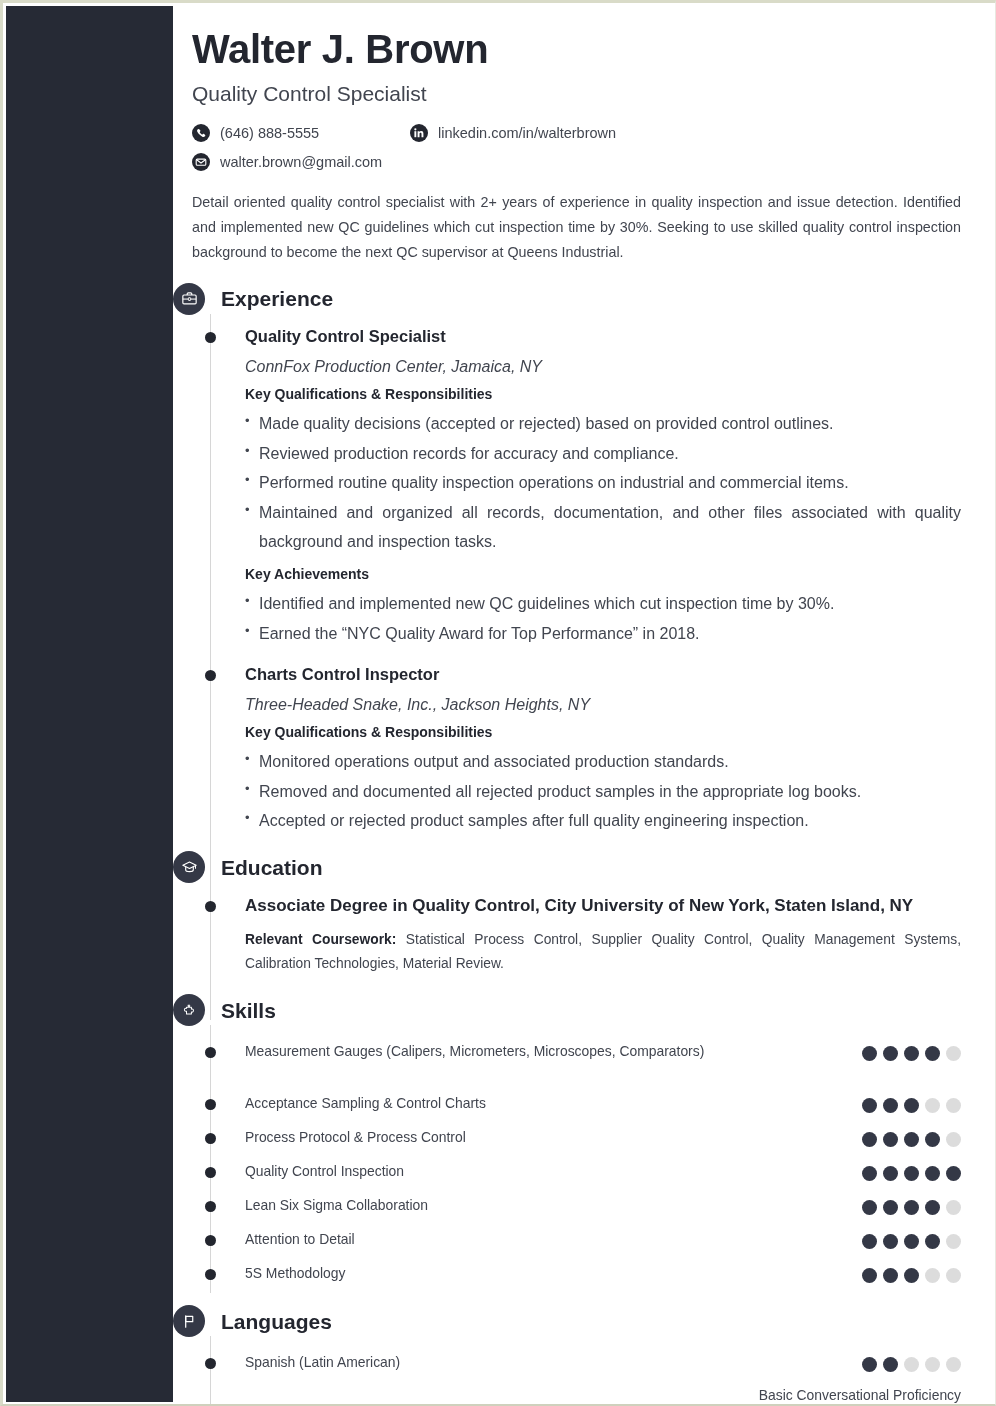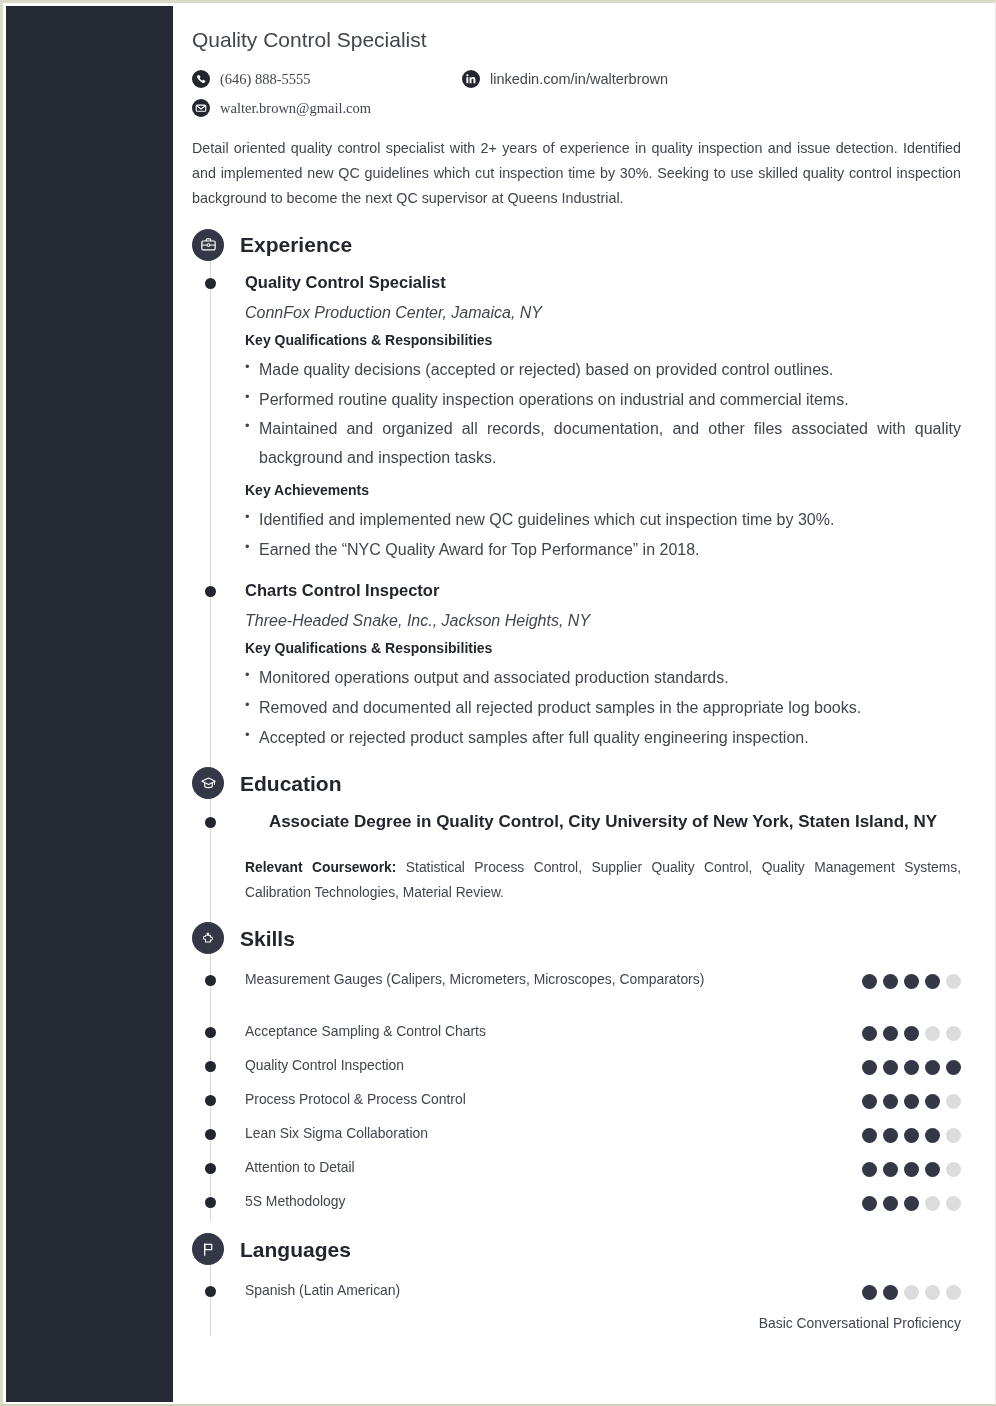--- a/index.html
+++ b/index.html
@@ -68,21 +68,21 @@
     align-items: center;
     margin-bottom: 9px;
     height: 20px;
   }
   .citem {
     display: flex;
     align-items: center;
     font-size: 14.5px;
     color: #41454f;
   }
-  .citem.c1 { width: 270px; font-family: Liberation Serif, serif; }
+  .citem.c1 { width: 218px; }
   .cicon {
     width: 18px;
     height: 18px;
     margin-right: 10px;
     flex: 0 0 18px;
     display: block;
   }
   .cicon svg { display: block; }
 
   
@@ -95,21 +95,20 @@
     margin-bottom: 16px;
   }
 
   
   .section {
     position: relative;
   }
   .sec-head {
     display: flex;
     align-items: center;
-    padding-left: 19px;
     height: 34px;
     margin-bottom: 9px;
   }
   .sec-icon {
     width: 32px;
     height: 32px;
     border-radius: 50%;
     background: #343846;
     display: flex;
     align-items: center;
@@ -262,20 +261,21 @@
 </head>
 <body>
 
 <div class="page">
 
   <div class="sidebar"></div>
 
   <div class="content">
 
     <div class="hdr">
+      <h1 class="name">Walter J. Brown</h1>
       <div class="job-title">Quality Control Specialist</div>
 
       <div class="contacts">
         <div class="crow">
           <div class="citem c1">
             <span class="cicon">
               <svg width="18" height="18" viewBox="0 0 18 18">
                   <circle cx="9" cy="9" r="9" fill="#23262f"></circle>
                   <path d="M6.1 5.2c.3-.3.8-.3 1.1 0l1 1c.3.3.3.7.1 1l-.5.7c-.1.2-.1.4 0 .6.5.8 1.2 1.5 2 2 .2.1.4.1.6 0l.7-.5c.3-.2.7-.2 1 .1l1 1c.3.3.3.8 0 1.1l-.5.4c-.5.5-1.3.6-1.9.3-1.2-.6-2.3-1.4-3.2-2.3-.9-.9-1.7-2-2.3-3.2-.3-.6-.2-1.4.3-1.9z" fill="#fff"></path>
                 </svg>
@@ -329,20 +329,21 @@
       <div class="entries">
 
         <div class="entry">
           <span class="dot" style="top:7px;"></span>
           <span class="date" style="top:5px;">2017-05 - 2019-05</span>
           <div class="entry-title">Quality Control Specialist</div>
           <div class="entry-sub">ConnFox Production Center, Jamaica, NY</div>
           <div class="block-label">Key Qualifications &amp; Responsibilities</div>
           <ul class="bullets">
             <li>Made quality decisions (accepted or rejected) based on provided control outlines.</li>
+            <li>Reviewed production records for accuracy and compliance.</li>
             <li>Performed routine quality inspection operations on industrial and commercial items.</li>
             <li>Maintained and organized all records, documentation, and other files associated with quality background and inspection tasks.</li>
           </ul>
           <div class="block-label">Key Achievements</div>
           <ul class="bullets">
             <li>Identified and implemented new QC guidelines which cut inspection time by 30%.</li>
             <li>Earned the “NYC Quality Award for Top Performance” in 2018.</li>
           </ul>
         </div>
 
@@ -373,21 +374,21 @@
             <line x1="16.3" y1="7.9" x2="16.3" y2="11.3" stroke="#fff" stroke-width="1.1"></line>
           </svg>
         </div>
         <div class="sec-title">Education</div>
       </div>
 
       <div class="entries">
         <div class="entry">
           <span class="dot" style="top:8px;"></span>
           <span class="date" style="top:6px;">2016</span>
-          <div class="entry-title" style="font-size:17px; line-height:1.55; margin-bottom:20px;text-align:center;">Associate Degree in Quality Control, City University of New York, Staten Island, NY</div>
+          <div class="entry-title" style="font-size:17px; line-height:1.55; margin-bottom:8px;">Associate Degree in Quality Control, City University of New York, Staten Island, NY</div>
           <p class="edu-extra"><b>Relevant Coursework:</b> <span>Statistical Process Control, Supplier Quality Control, Quality Management Systems, Calibration Technologies, Material Review.</span></p>
         </div>
       </div>
     </div>
 
     <div class="section" style="margin-top:16px;">
       <div class="rail" style="top:32px; height:268px;"></div>
 
       <div class="sec-head">
         <div class="sec-icon">
@@ -419,39 +420,39 @@
             <span class="pip on"></span>
             <span class="pip on"></span>
             <span class="pip on"></span>
             <span class="pip"></span>
             <span class="pip"></span>
           </div>
         </div>
 
         <div class="rrow">
           <span class="dot"></span>
+          <div class="rname">Process Protocol &amp; Process Control</div>
+          <div class="dots">
+            <span class="pip on"></span>
+            <span class="pip on"></span>
+            <span class="pip on"></span>
+            <span class="pip on"></span>
+            <span class="pip"></span>
+          </div>
+        </div>
+
+        <div class="rrow">
+          <span class="dot"></span>
           <div class="rname">Quality Control Inspection</div>
           <div class="dots">
             <span class="pip on"></span>
             <span class="pip on"></span>
             <span class="pip on"></span>
             <span class="pip on"></span>
             <span class="pip on"></span>
-          </div>
-        </div>
-
-        <div class="rrow">
-          <span class="dot"></span>
-          <div class="rname">Process Protocol &amp; Process Control</div>
-          <div class="dots">
-            <span class="pip on"></span>
-            <span class="pip on"></span>
-            <span class="pip on"></span>
-            <span class="pip on"></span>
-            <span class="pip"></span>
           </div>
         </div>
 
         <div class="rrow">
           <span class="dot"></span>
           <div class="rname">Lean Six Sigma Collaboration</div>
           <div class="dots">
             <span class="pip on"></span>
             <span class="pip on"></span>
             <span class="pip on"></span>

